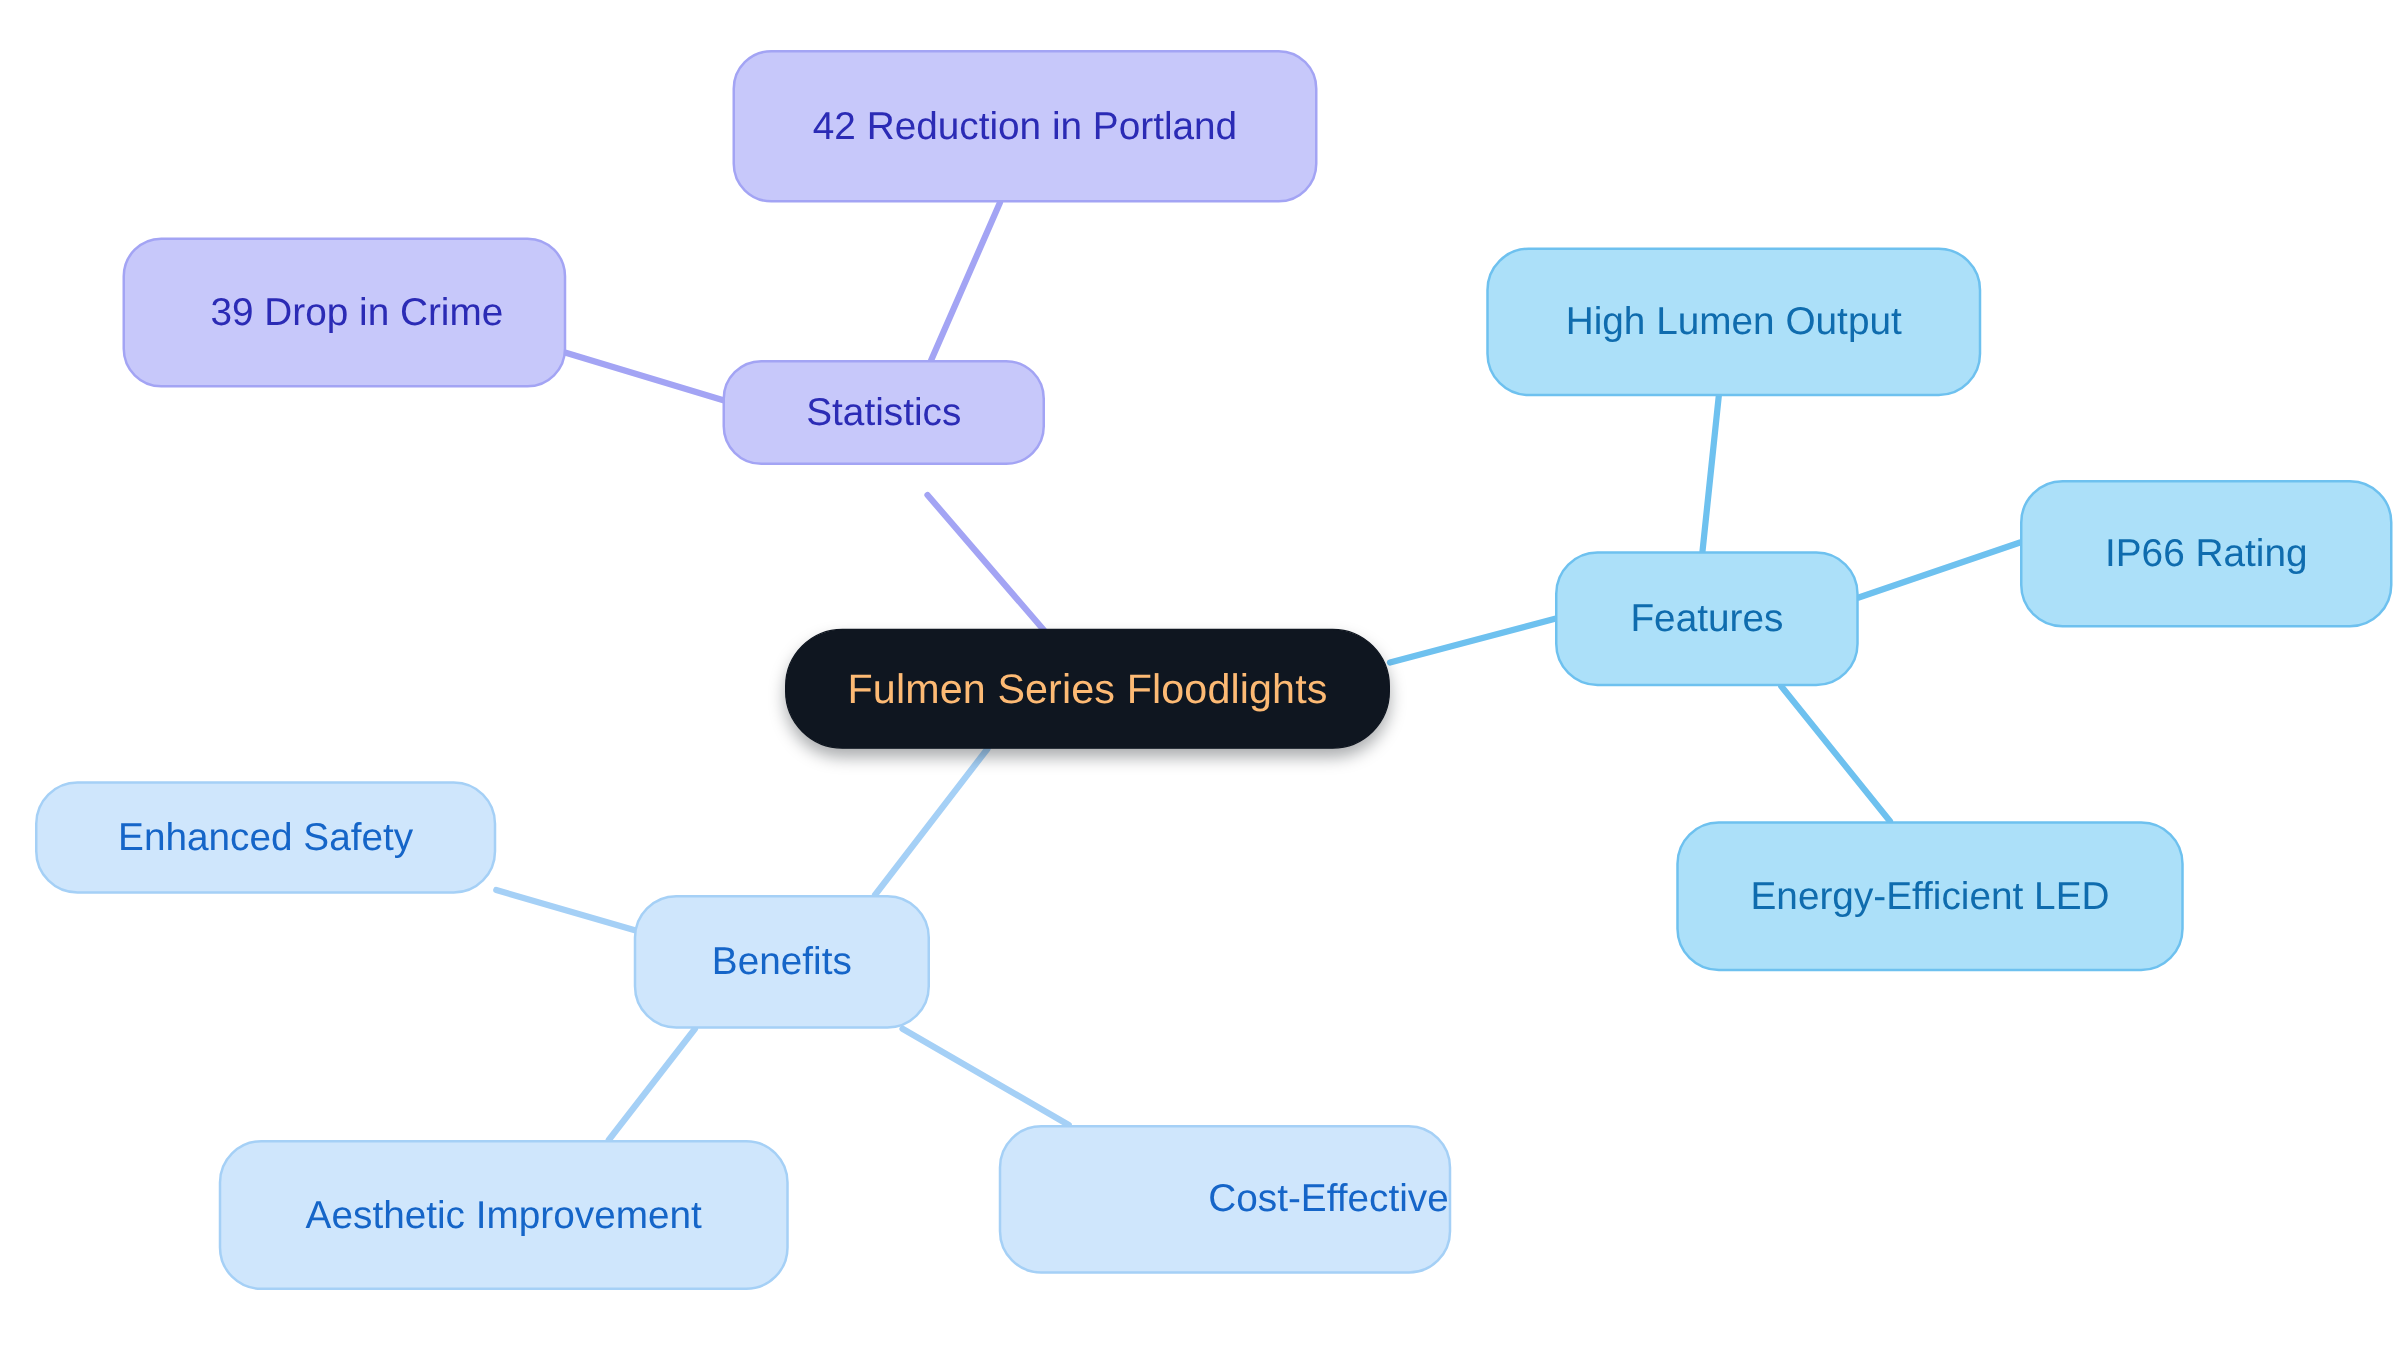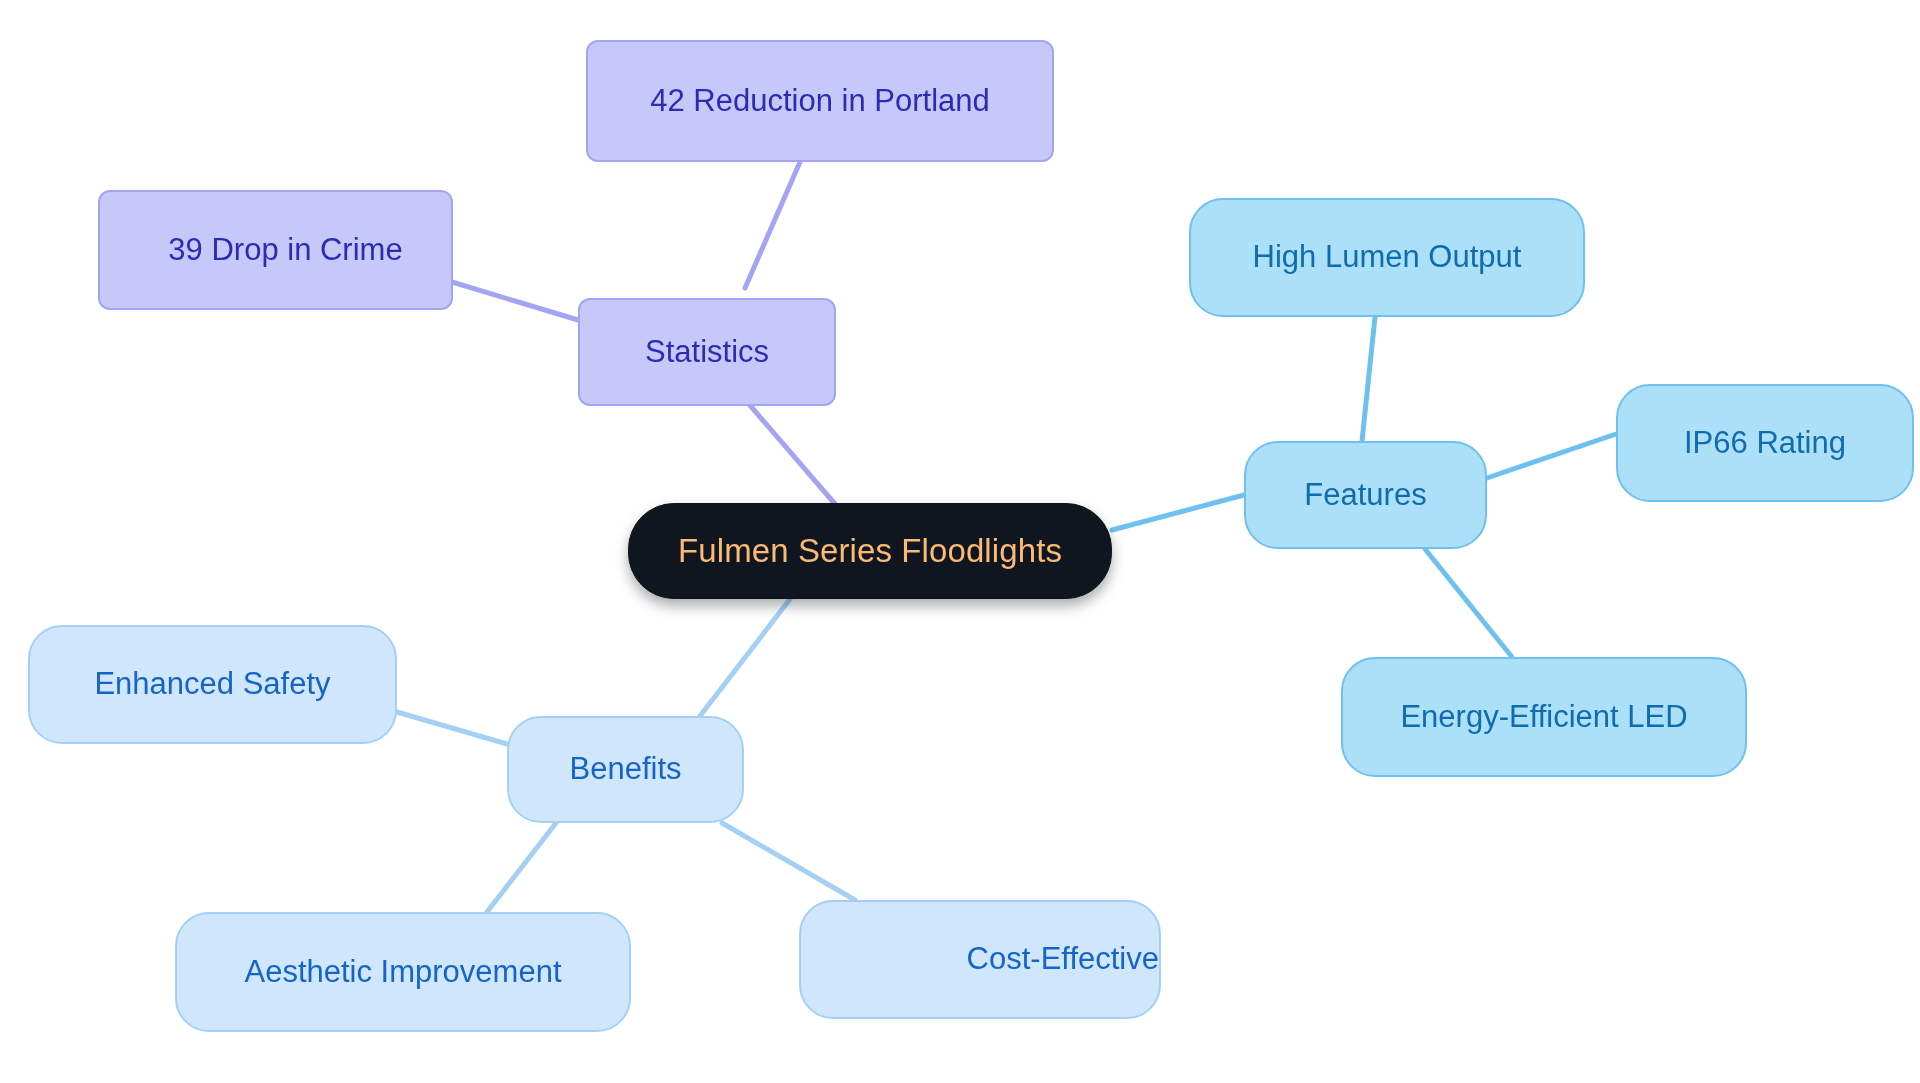--- a/index.html
+++ b/index.html
@@ -43,21 +43,21 @@
     border: 1px solid #0f1620;
     border-radius: 46px;
     font-size: 33px;
     letter-spacing: 0.1px;
     box-shadow: 0 7px 13px rgba(10,14,20,0.34);
   }
   .node-purple {
     background: #c7c8fa;
     border: 2px solid #a3a4f4;
     color: #2b2bb5;
-    border-radius: 12px;
+    border-radius: 31px;
     font-size: 31px;
   }
   .node-sky {
     background: #ace0f9;
     border: 2px solid #6ec1ef;
     color: #0f6cae;
     border-radius: 34px;
     font-size: 31px;
   }
   .node-pale {
@@ -82,21 +82,21 @@
       <line x1="1425" y1="549" x2="1512" y2="657" stroke="#6ec1ef" stroke-width="5" stroke-linecap="round"></line>
       <line x1="790" y1="599" x2="700" y2="716" stroke="#a5d0f6" stroke-width="5" stroke-linecap="round"></line>
       <line x1="521" y1="748" x2="397" y2="712" stroke="#a5d0f6" stroke-width="5" stroke-linecap="round"></line>
       <line x1="556" y1="823" x2="487" y2="912" stroke="#a5d0f6" stroke-width="5" stroke-linecap="round"></line>
       <line x1="722" y1="823" x2="855" y2="900" stroke="#a5d0f6" stroke-width="5" stroke-linecap="round"></line>
     </svg>
   <div id="nodes">
       <div class="node node-root" style="left: 628px; top: 503px; width: 484px; height: 96px;">
         <span>Fulmen Series Floodlights</span>
       </div>
-      <div class="node node-purple" style="left: 578px; top: 288px; width: 258px; height: 108px; margin-top: 10px;">
+      <div class="node node-purple" style="left: 578px; top: 288px; width: 258px; height: 84px;">
         <span>Statistics</span>
       </div>
       <div class="node node-purple" style="left: 586px; top: 40px; width: 468px; height: 122px;">
         <span>42 Reduction in Portland</span>
       </div>
       <div class="node node-purple" style="left: 98px; top: 190px; width: 355px; height: 120px; padding-left: 20px;">
         <span>39 Drop in Crime</span>
       </div>
       <div class="node node-sky" style="left: 1244px; top: 441px; width: 243px; height: 108px;">
         <span>Features</span>
@@ -106,21 +106,21 @@
       </div>
       <div class="node node-sky" style="left: 1616px; top: 384px; width: 298px; height: 118px;">
         <span>IP66 Rating</span>
       </div>
       <div class="node node-sky" style="left: 1341px; top: 657px; width: 406px; height: 120px;">
         <span>Energy-Efficient LED</span>
       </div>
       <div class="node node-pale" style="left: 507px; top: 716px; width: 237px; height: 107px;">
         <span>Benefits</span>
       </div>
-      <div class="node node-pale" style="left: 28px; top: 625px; width: 369px; height: 119px;">
+      <div class="node node-pale" style="left: 28px; top: 625px; width: 369px; height: 90px;">
         <span>Enhanced Safety</span>
       </div>
       <div class="node node-pale" style="left: 175px; top: 912px; width: 456px; height: 120px;">
         <span>Aesthetic Improvement</span>
       </div>
       <div class="node node-pale" style="left: 799px; top: 900px; width: 362px; height: 119px; justify-content: flex-end;">
         <span>Cost-Effective</span>
       </div>
     </div>
 </div>

